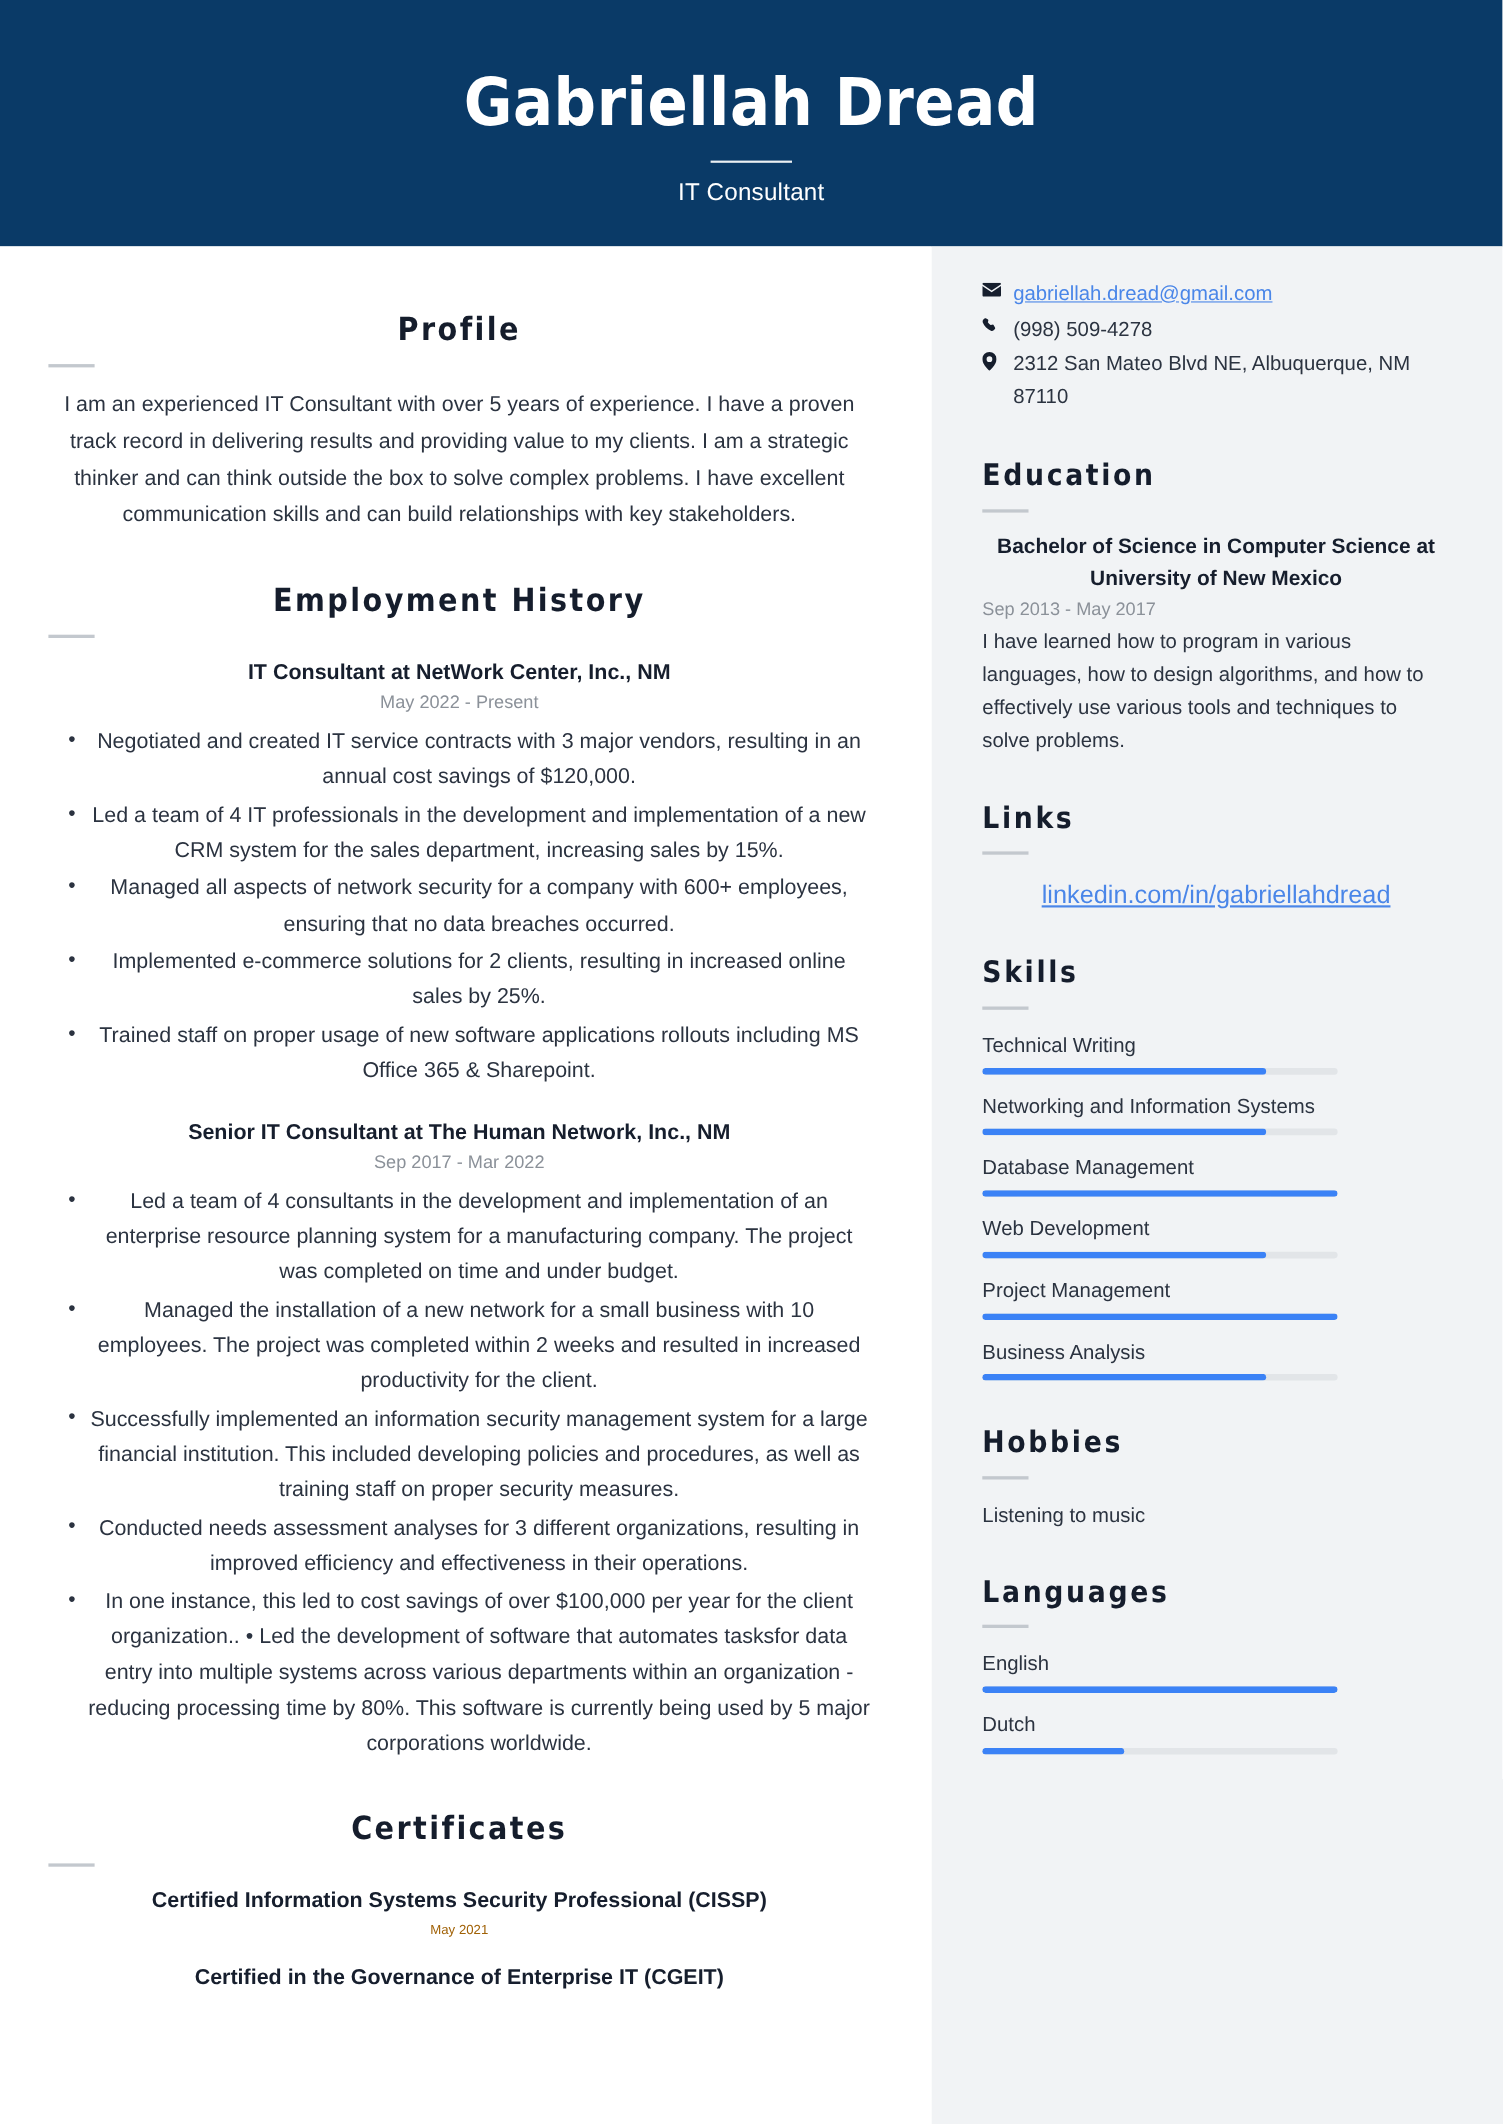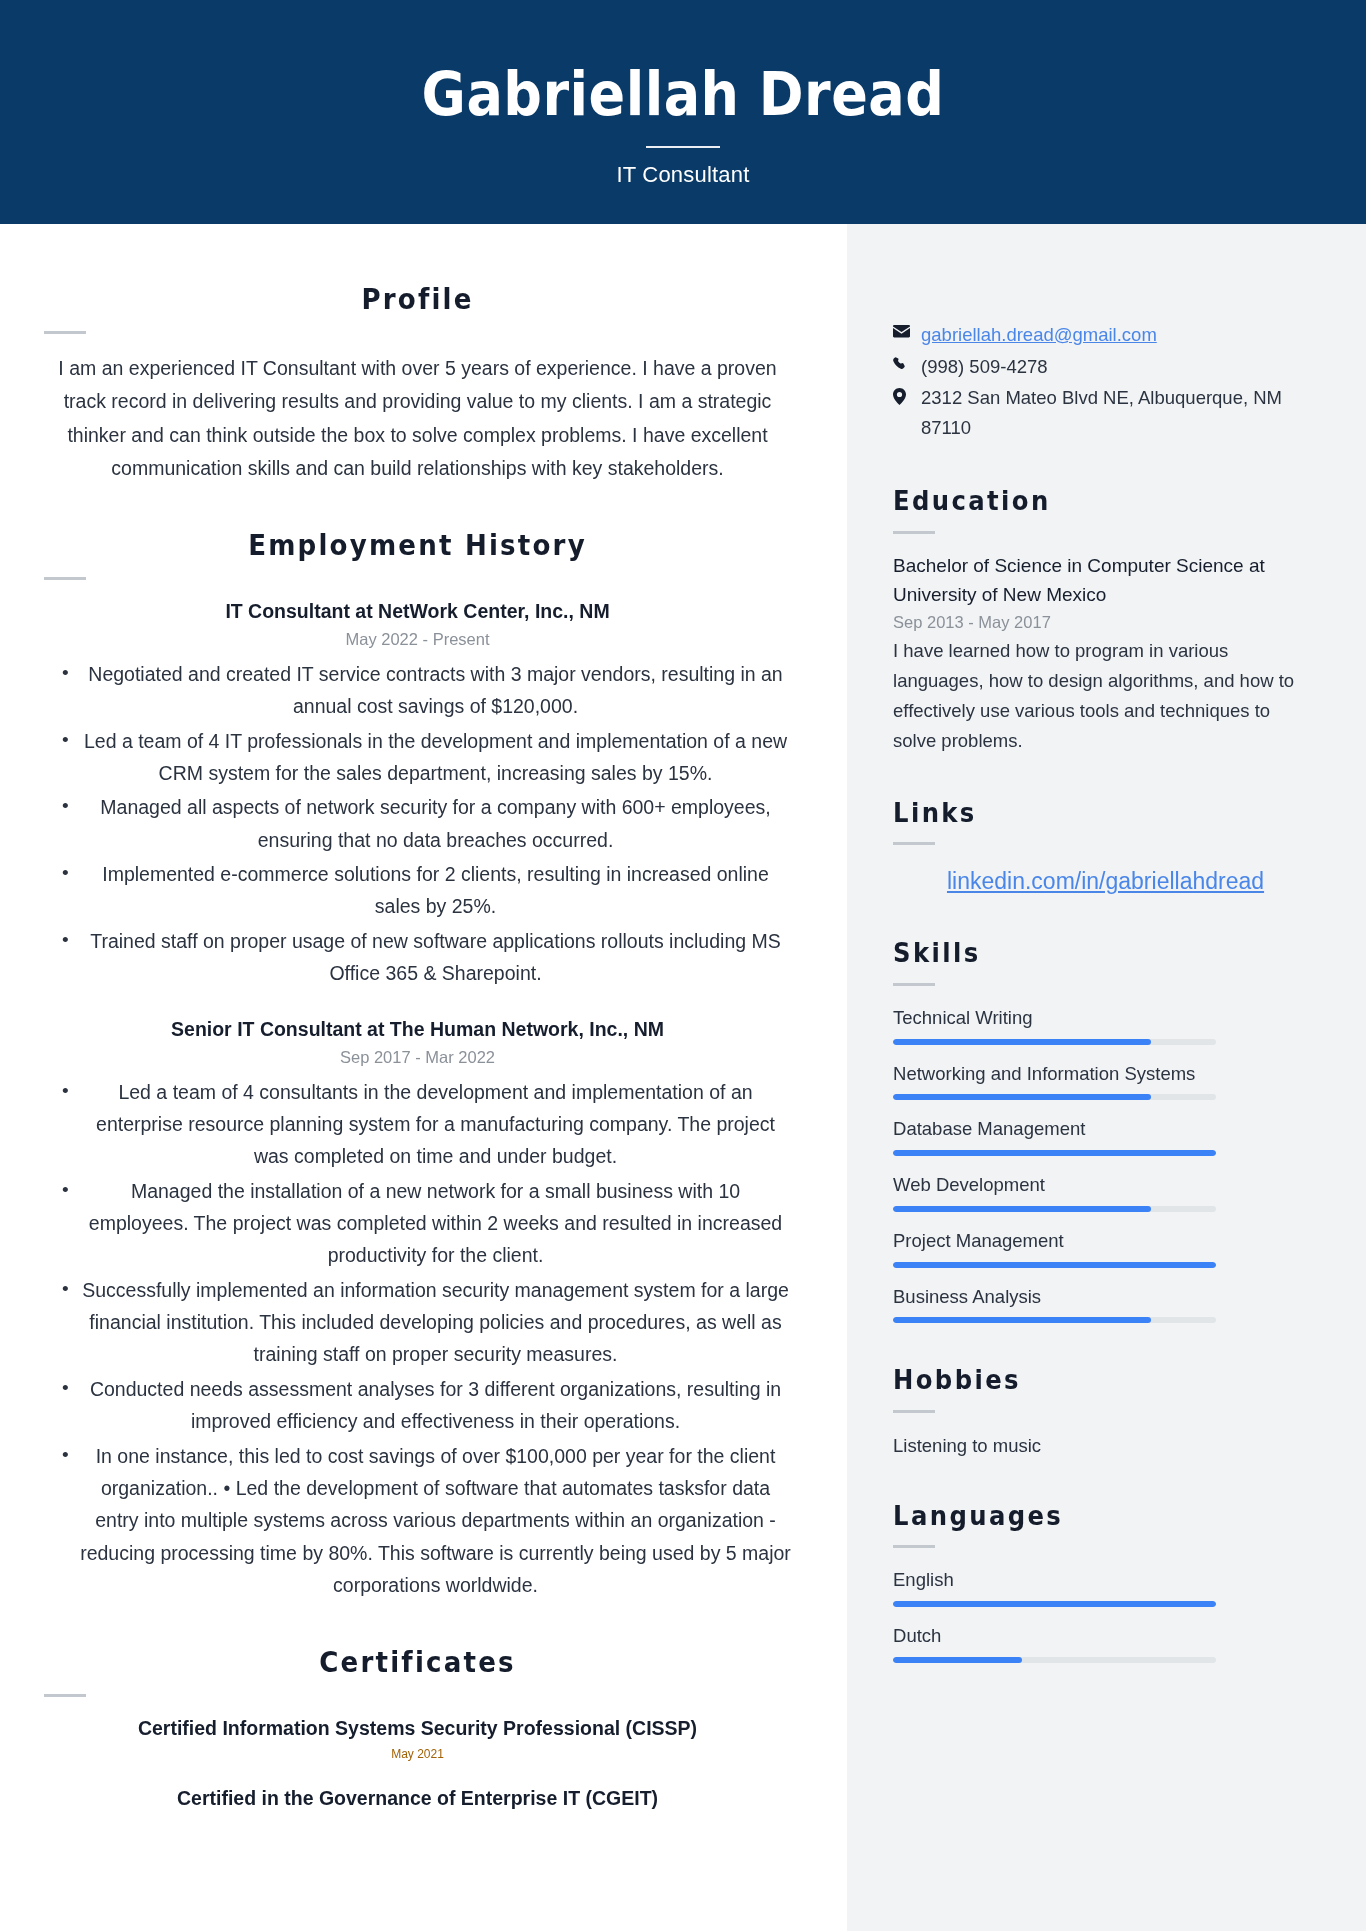--- a/index.html
+++ b/index.html
@@ -50,21 +50,21 @@
   .columns { display: flex; align-items: stretch; min-height: 1707px; }
   .col-main {
     width: 884px;
     background: #ffffff;
     padding: 60px 56px 40px 44px;
     text-align: center;
   }
   .col-side {
     width: 540px;
     background: #f1f3f5;
-    padding: 96px 48px 40px 46px;
+    padding: 28px 48px 40px 46px;
   }
 
   
   .sec { margin-bottom: 34px; }
   .sec-h {
     font-family: "DejaVu Sans Condensed", "Liberation Sans Narrow", "Liberation Sans", sans-serif;
     font-size: 29px;
     font-weight: 700;
     color: #151d2c;
     letter-spacing: 2.2px;
@@ -151,23 +151,24 @@
   .c-icon svg { display: block; }
   .c-text a, .link {
     color: #4a86e8;
     text-decoration: underline;
     word-break: break-word;
   }
   .c-text { padding-left: 2px; }
 
   .edu-title {
     font-size: 19px;
-    font-weight: 400;
+    font-weight: 700;
     color: #161e2d;
     line-height: 1.5;
+    text-align: center;
   }
   .edu-dates {
     font-size: 16.5px;
     color: #8b9199;
     line-height: 1.5;
     margin-top: 1px;
   }
   .edu-desc {
     font-size: 18.5px;
     line-height: 1.62;

